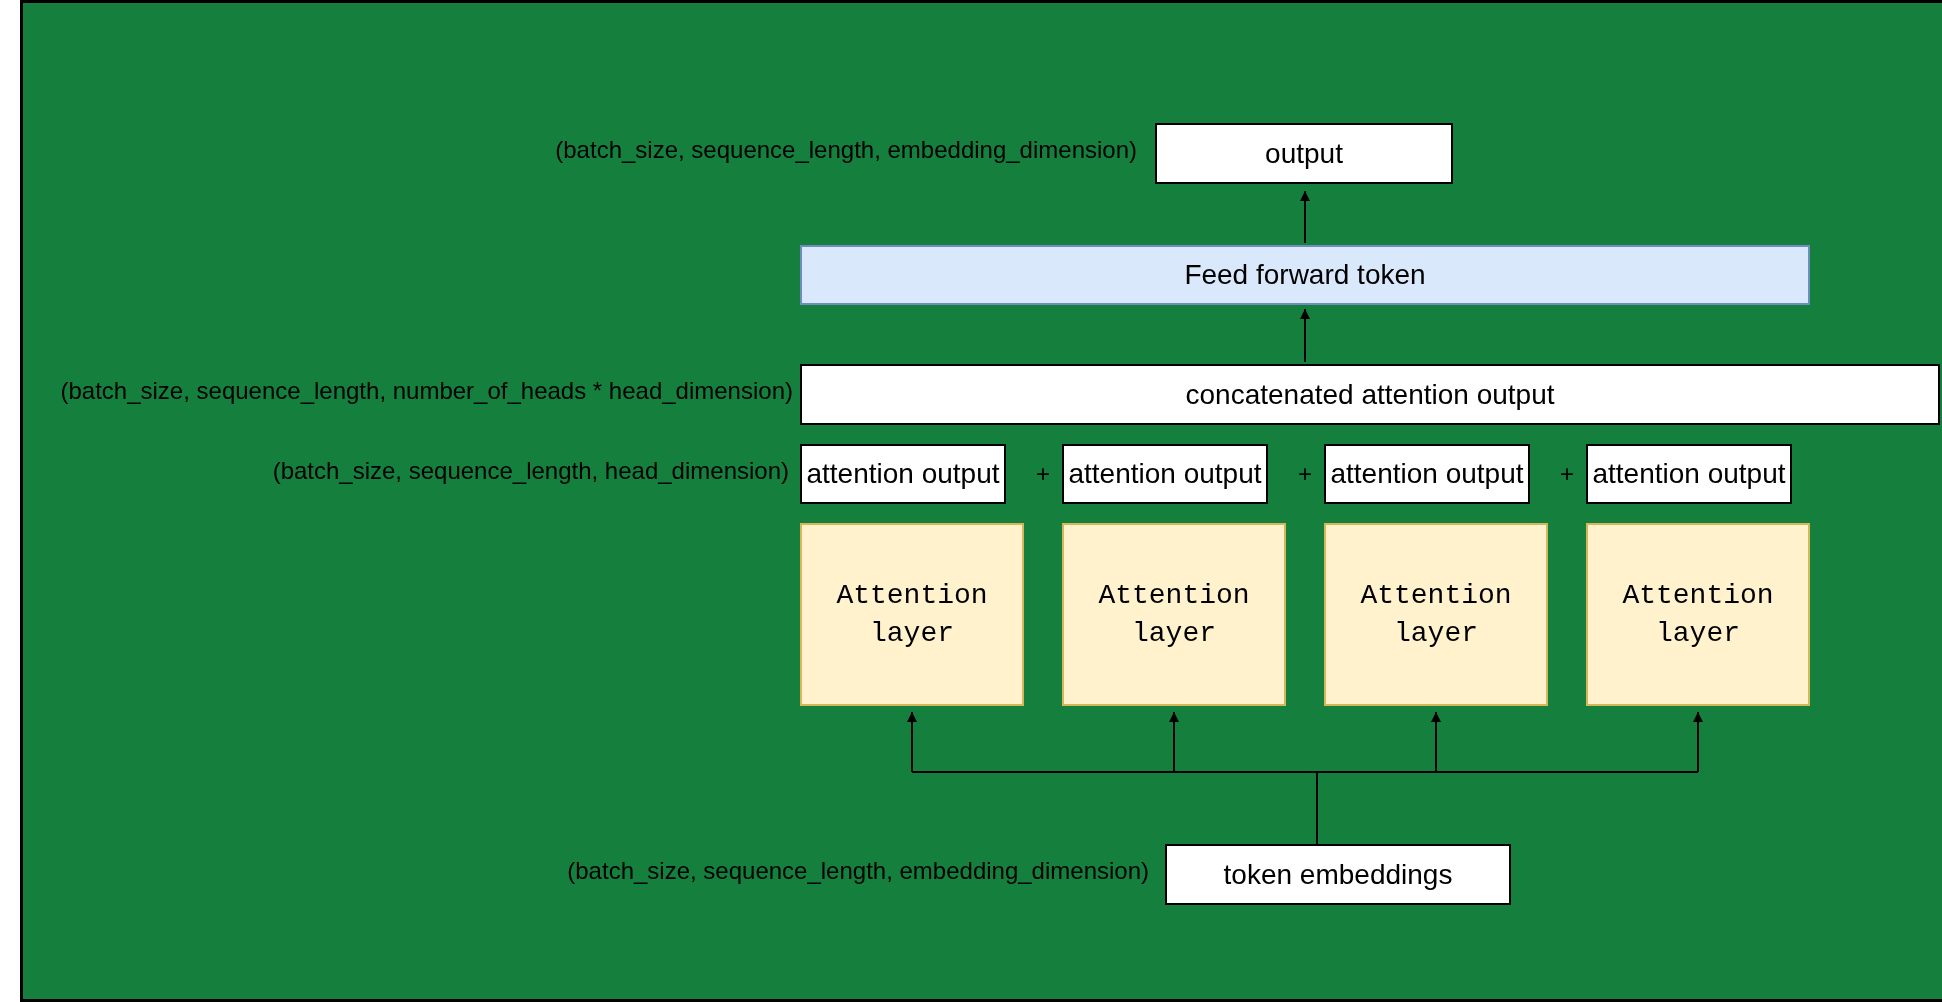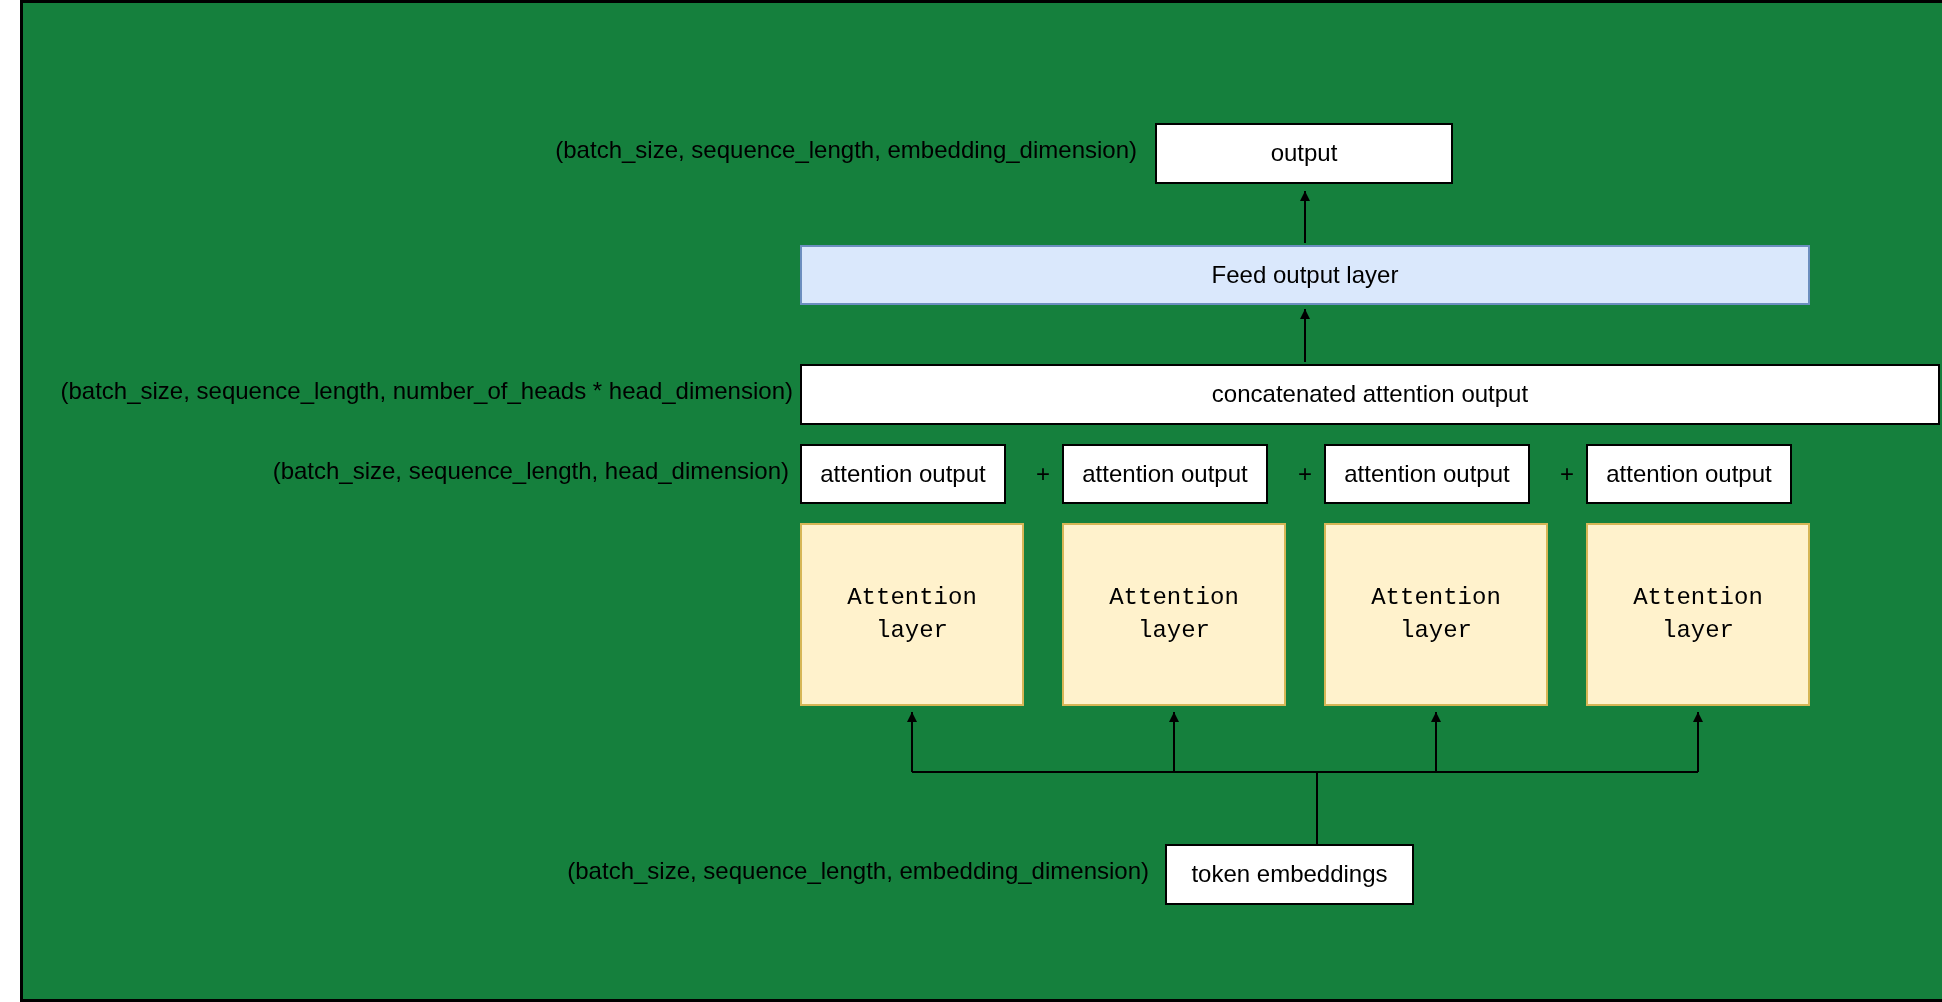--- a/index.html
+++ b/index.html
@@ -28,21 +28,21 @@
   }
   .box {
     position: absolute;
     box-sizing: border-box;
     display: flex;
     align-items: center;
     justify-content: center;
     text-align: center;
     background: #ffffff;
     border: 2px solid #000000;
-    font-size: 24px;
+    font-size: 28px;
     color: #000000;
     line-height: 1.35;
     white-space: pre-line;
   }
   .box.blue {
     background: var(--ff-fill, #dae8fc);
     border-color: var(--ff-border, #6c8ebf);
   }
   .box.yellow {
     background: var(--attn-fill, #fff2cc);
@@ -82,21 +82,21 @@
   .ao-2 { left: 1301px; } .ao-3 { left: 1563px; }
 
   .plus-0 { left: 1001px; top: 441px; }
   .plus-1 { left: 1263px; top: 441px; }
   .plus-2 { left: 1525px; top: 441px; }
 
   .box-al       { top: 520px; width: 224px; height: 183px; font-family: Liberation Mono, monospace; }
   .al-0 { left: 777px; }  .al-1 { left: 1039px; }
   .al-2 { left: 1301px; } .al-3 { left: 1563px; }
 
-  .box-token    { left: 1142px; top: 841px; width: 249px; height: 61px; }
+  .box-token    { left: 1142px; top: 841px; width: 346px; height: 61px; }
 </style>
 </head>
 <body>
 
 <div class="canvas">
 
   <svg class="connectors" viewBox="0 0 1942 1002" xmlns="http://www.w3.org/2000/svg">
     <defs>
       <marker id="arrowhead" markerUnits="userSpaceOnUse" markerWidth="20" markerHeight="20" refX="11" refY="6" orient="auto">
         <path d="M1,1 L11,6 L1,11 Z" fill="#000000"></path>
@@ -112,21 +112,21 @@
     <path d="M1294,769 L1294,842" stroke="#000000" stroke-width="2" fill="none"></path>
   </svg>
 
   <div class="shape-label lbl-output">(batch_size, sequence_length, embedding_dimension)</div>
   <div class="shape-label lbl-concat">(batch_size, sequence_length, number_of_heads * head_dimension)</div>
   <div class="shape-label lbl-headdim">(batch_size, sequence_length, head_dimension)</div>
   <div class="shape-label lbl-token">(batch_size, sequence_length, embedding_dimension)</div>
 
   <div class="box box-output">output</div>
 
-  <div class="box blue box-ff">Feed output layer</div>
+  <div class="box blue box-ff">Feed forward token</div>
 
   <div class="box box-concat">concatenated attention output</div>
 
   <div class="box box-ao ao-0">attention output</div>
   <div class="plus plus-0">+</div>
   <div class="box box-ao ao-1">attention output</div>
   <div class="plus plus-1">+</div>
   <div class="box box-ao ao-2">attention output</div>
   <div class="plus plus-2">+</div>
   <div class="box box-ao ao-3">attention output</div>

